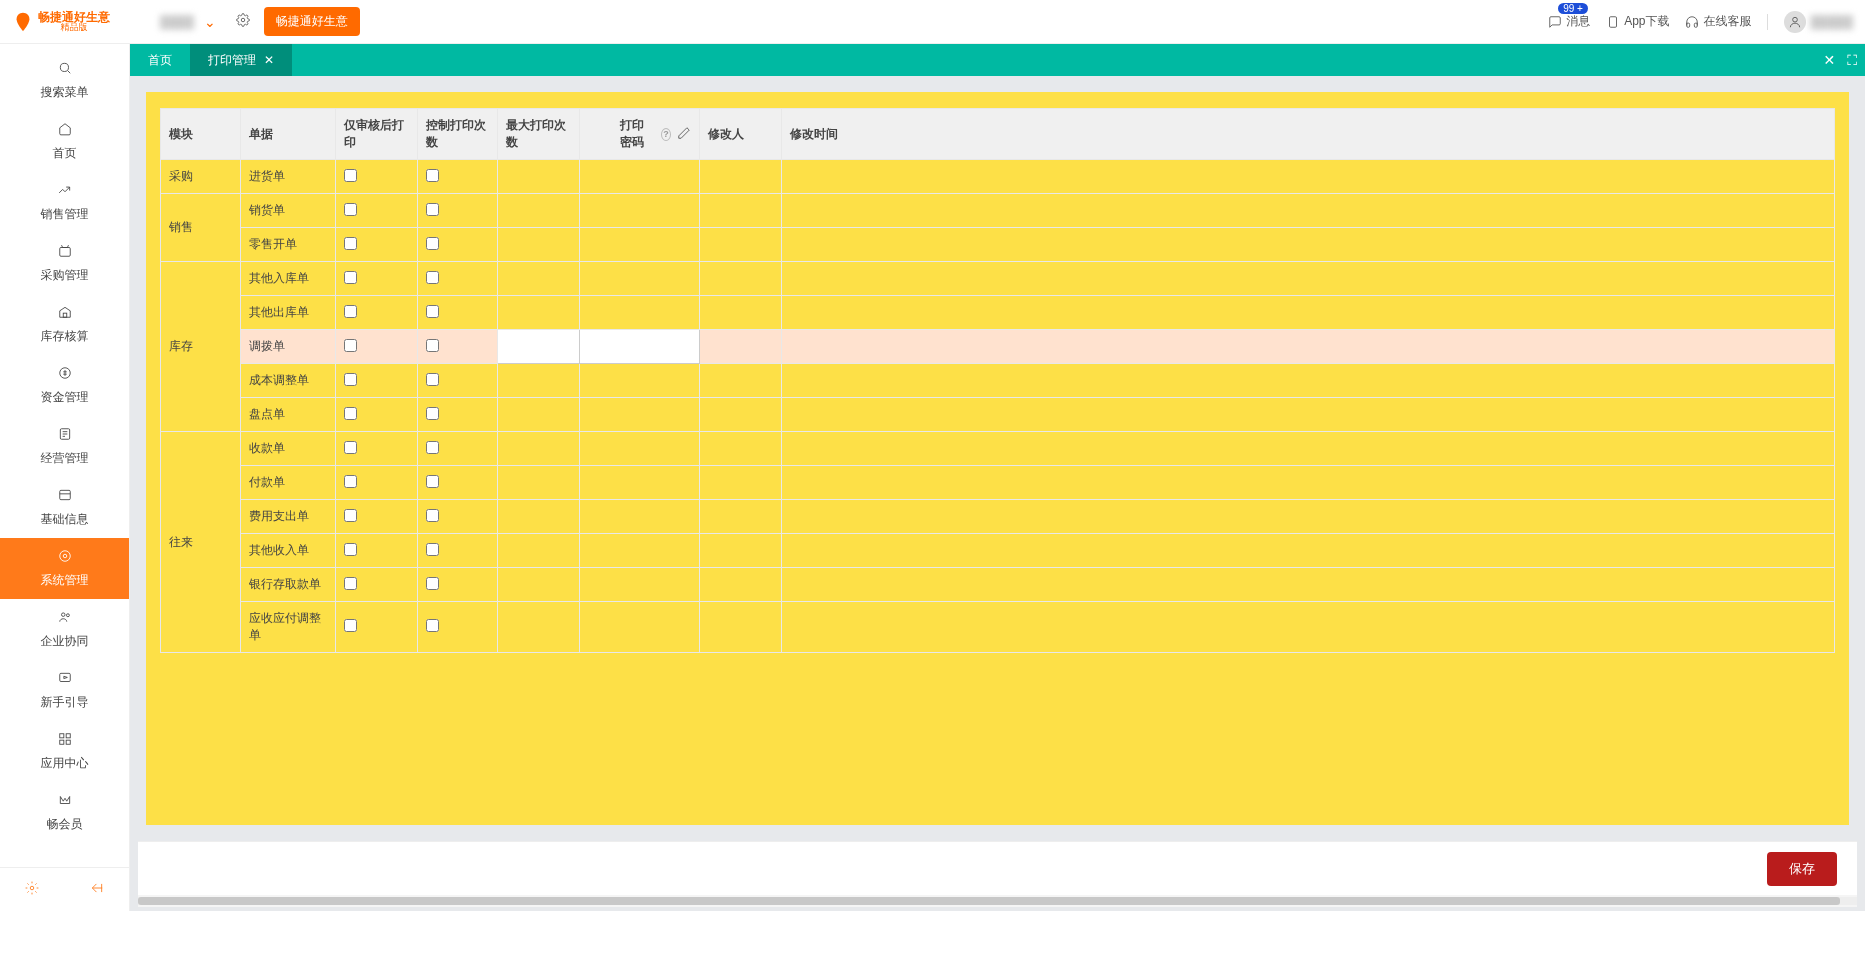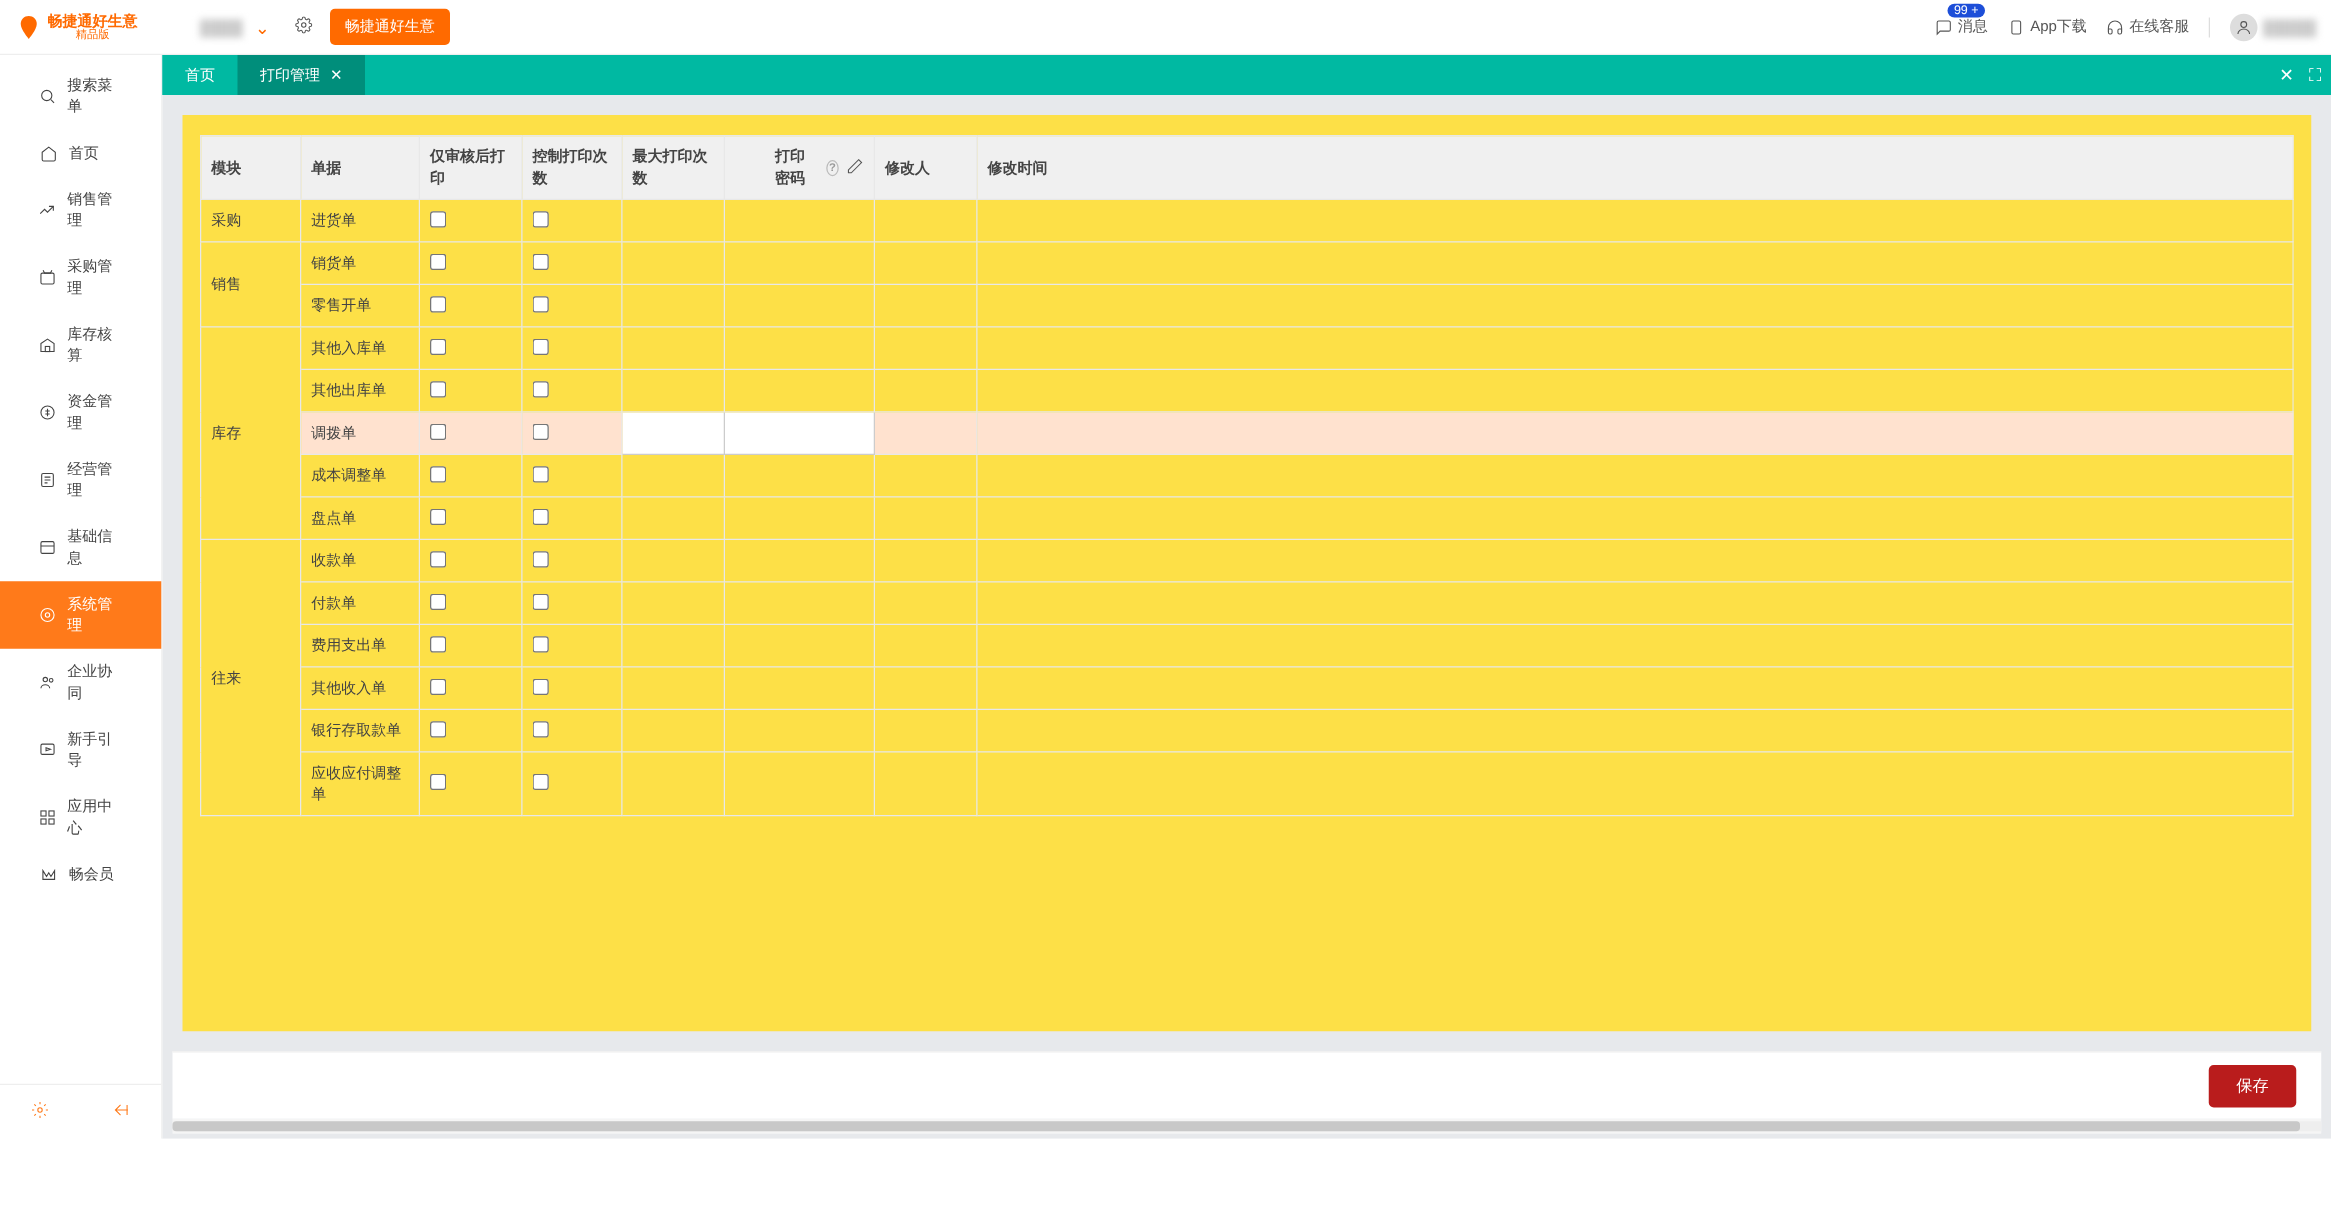--- a/index.html
+++ b/index.html
@@ -25,21 +25,21 @@
 .divider-v { width: 1px; height: 16px; background: #ddd; }
 .avatar { width: 22px; height: 22px; border-radius: 50%; background: #ddd; display: flex; align-items: center; justify-content: center; color: #aaa; }
 .username { color: #ccc; filter: blur(3px); }
 
 
 .body { flex: 1; display: flex; min-height: 0; }
 
 
 .sidebar { width: 130px; background: #fff; display: flex; flex-direction: column; border-right: 1px solid #eee; }
 .menu { flex: 1; padding-top: 6px; }
-.menu-item { display: flex; align-items: center; gap: 8px; padding: 10px 31px; color: #444; cursor: pointer; }
+.menu-item { display: flex; align-items: center; gap: 8px; padding: 10px 31px; color: #444; cursor: pointer; flex-direction: column; }
 .menu-item.active { background: #ff7a1a; color: #fff; }
 .menu-item .mi-icon { width: 16px; height: 16px; display: inline-flex; align-items: center; justify-content: center; }
 .menu-item .mi-icon svg { stroke: currentColor; }
 .sidebar-footer { height: 44px; border-top: 1px solid #eee; display: flex; align-items: center; justify-content: space-around; color: #ff7a1a; }
 
 
 .main { flex: 1; display: flex; flex-direction: column; background: #e7e9ec; min-width: 0; }
 .tabs { height: 32px; background: #00b9a2; display: flex; align-items: stretch; color: #fff; }
 .tab { display: flex; align-items: center; padding: 0 18px; font-size: 12px; cursor: pointer; background: #00b9a2; position: relative; }
 .tab.active { background: #008e7b; }

